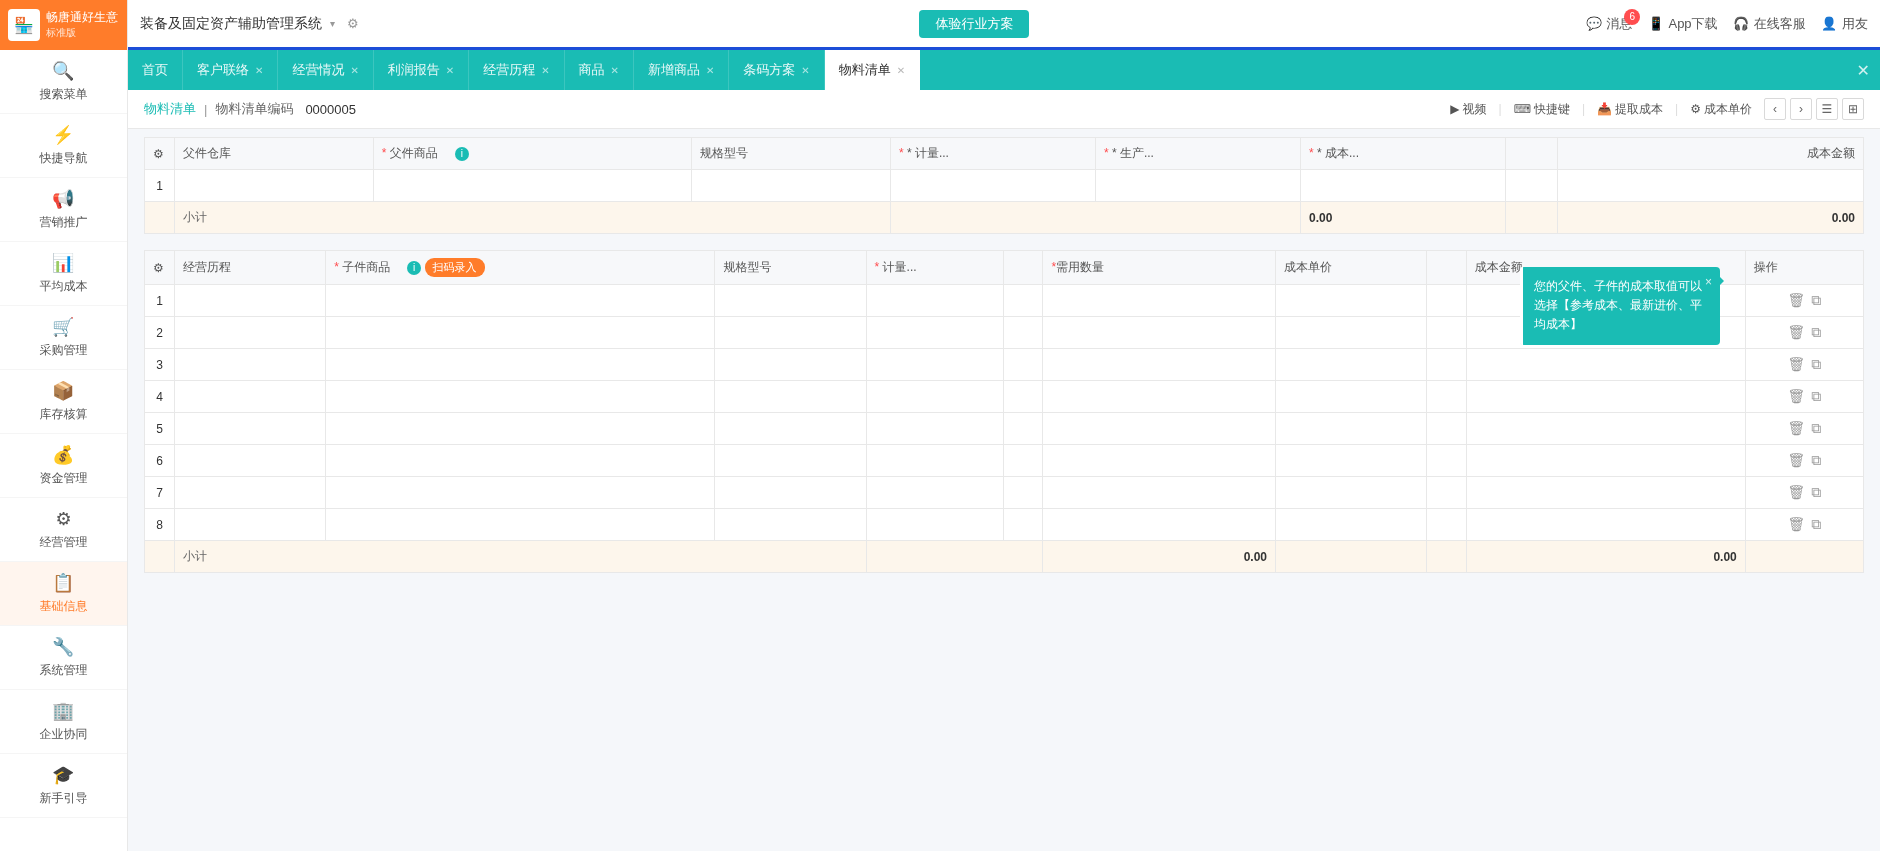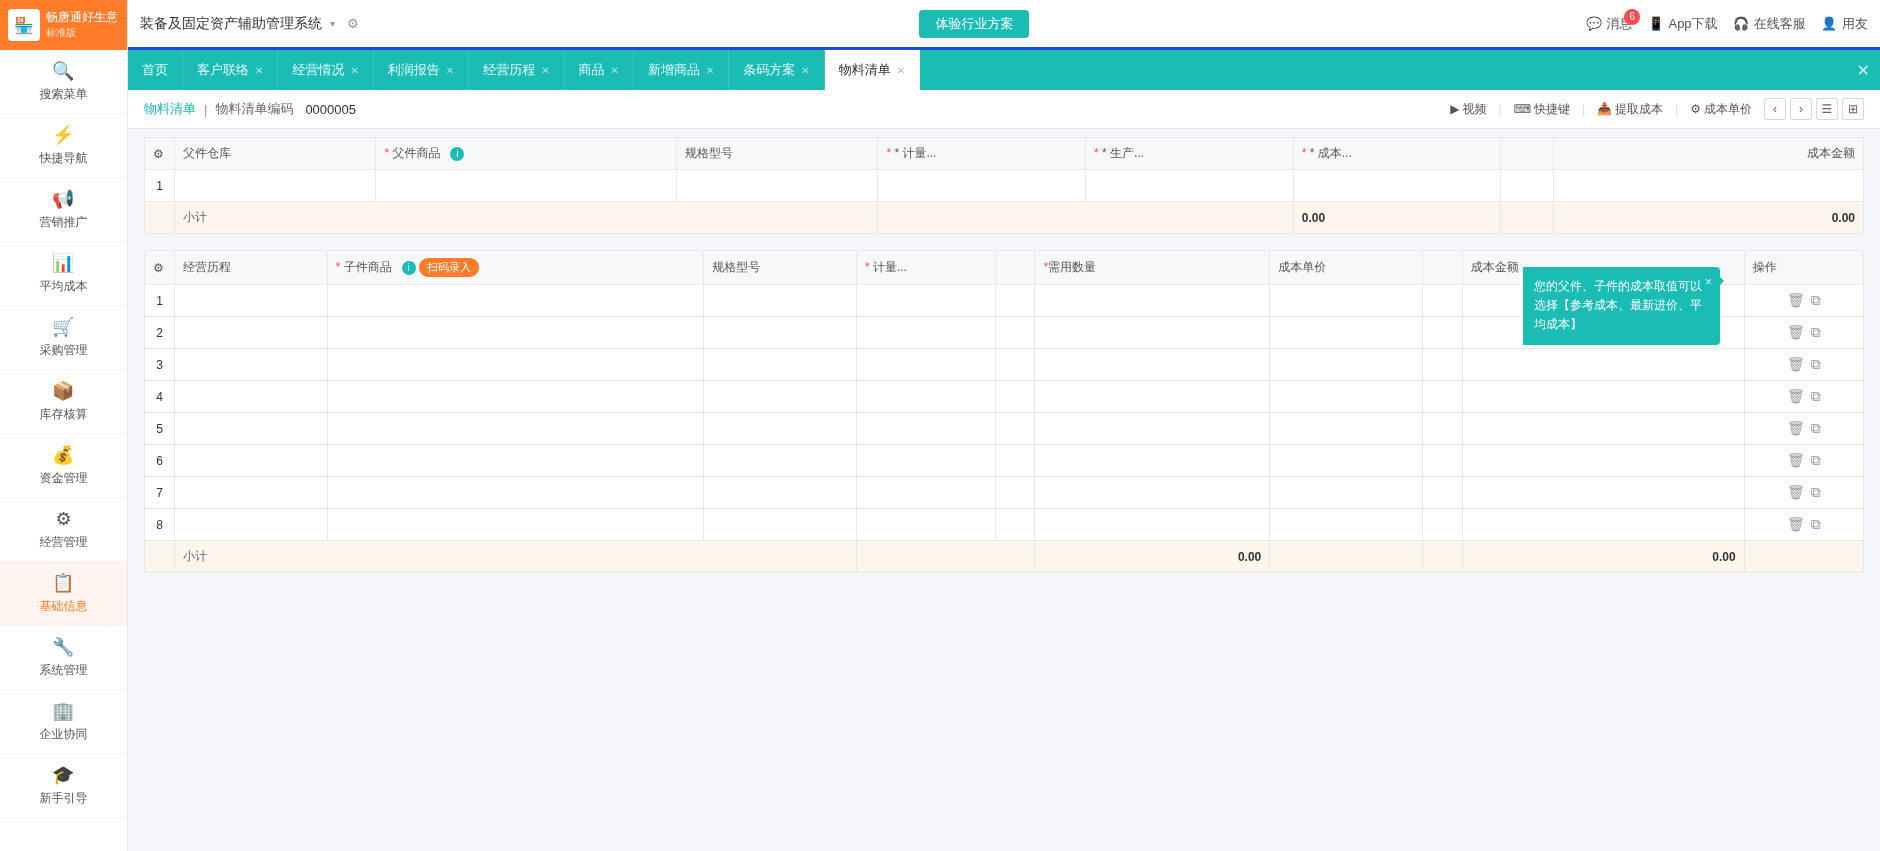--- a/index.html
+++ b/index.html
@@ -235,21 +235,21 @@
       font-weight: 600;
       color: #333;
     }
     .th-required::before {
       content: '* ';
       color: #ff4d4f;
     }
     .th-info {
       display: inline-flex;
       align-items: center;
-      gap: 8px;
+      gap: 15px;
     }
     .info-icon {
       width: 14px;
       height: 14px;
       border-radius: 50%;
       background: #1abcb4;
       color: #fff;
       font-size: 10px;
       display: inline-flex;
       align-items: center;

